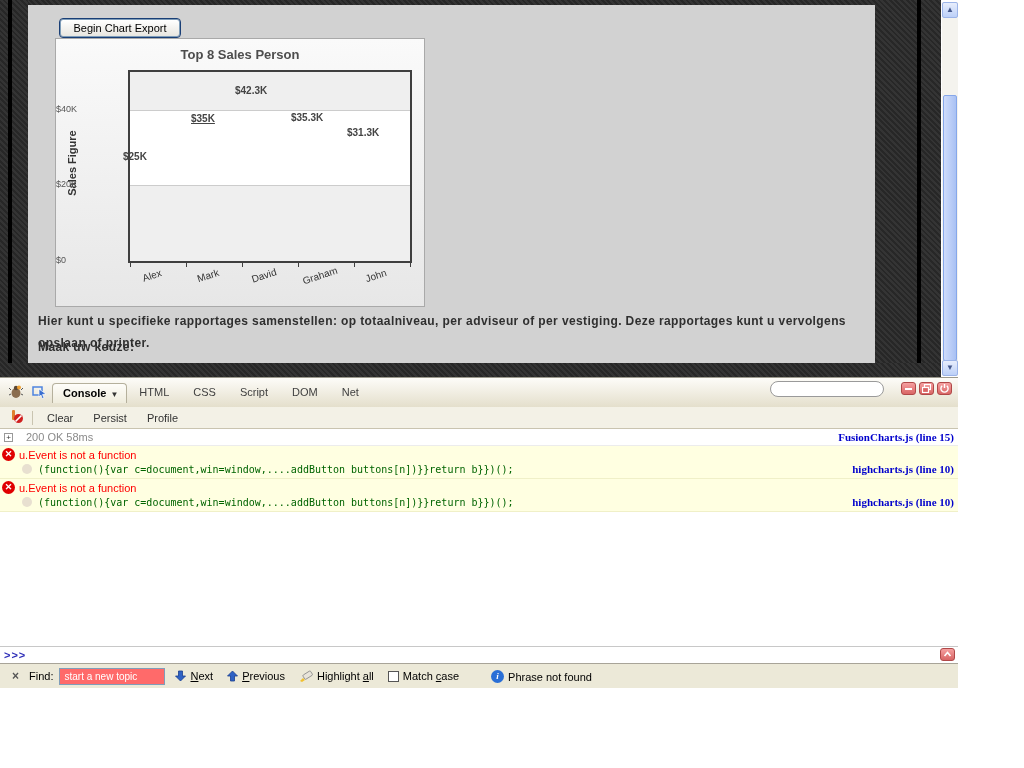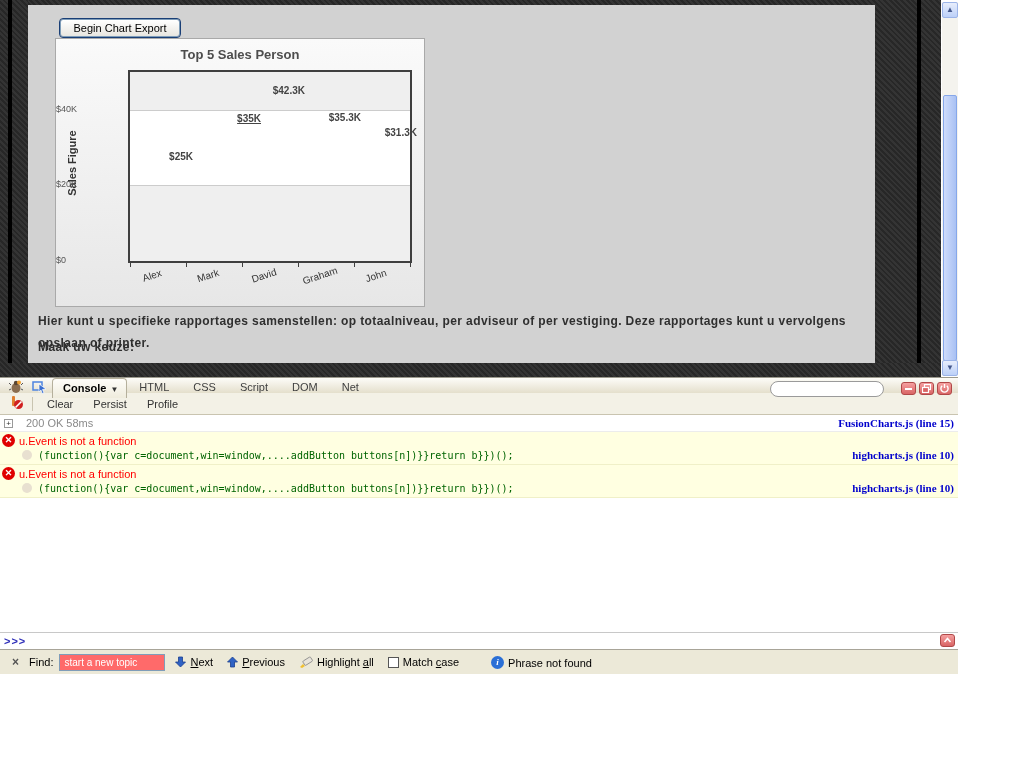--- a/index.html
+++ b/index.html
@@ -21,41 +21,41 @@
   #chart-panel { position:absolute; left:27px; top:33px; width:370px; height:269px;
     background:linear-gradient(#fafafa,#e7e7e7); border:1px solid #a9a9a9; }
   #chart-title { position:absolute; left:0; top:8px; width:100%; text-align:center;
     font-size:13px; font-weight:bold; color:#4d4d4d; }
   #y-axis-title { position:absolute; left:-24px; top:118px; width:80px; text-align:center;
     transform:rotate(-90deg); font-size:11px; font-weight:bold; color:#333; }
   #chart-plot { position:absolute; left:72px; top:31px; width:284px; height:193px;
     background:#ffffff; border:2px solid #3f3f3f; }
   .band { position:absolute; left:0; width:100%; background:#efefef; }
   .gridline { position:absolute; left:0; width:100%; height:1px; background:#cccccc; }
-  .value-label { position:absolute; width:70px; text-align:right; font-size:10px; font-weight:bold; color:#444; }
+  .value-label { position:absolute; width:70px; text-align:left; font-size:10px; font-weight:bold; color:#444; }
   .ytick-label { position:absolute; left:0; width:66px; font-size:9px; color:#555; }
   .cat-label { position:absolute; width:64px; text-align:center; font-size:10px; color:#333;
     transform:rotate(-18deg); }
   .xtick { position:absolute; width:1px; height:4px; background:#3f3f3f; }
 
   #page-desc { position:absolute; left:10px; top:305px; width:824px; font-size:12px;
     font-weight:bold; color:#2f2f2f; line-height:22px; letter-spacing:0.4px; }
   #page-choice { position:absolute; left:10px; top:335px; font-size:12px; font-weight:bold;
     color:#2f2f2f; letter-spacing:0.4px; }
 
   
   #scrollbar { position:absolute; left:942px; top:2px; width:16px; height:374px; background:#f4f3ee; }
   .sb-btn { position:absolute; left:0; width:16px; height:16px; border:1px solid #9cb4e8; border-radius:2px;
     background:linear-gradient(#e8eefc,#bcd0f8); color:#44588c; font-size:8px; text-align:center; line-height:14px; }
   #sb-thumb { position:absolute; left:1px; top:93px; width:14px; height:266px; border:1px solid #86a7ea;
     border-radius:2px; background:linear-gradient(90deg,#cfdcfb,#a9c1f3); }
 
   
   #firebug { width:958px; border-top:1px solid #9c9a8e; font-size:11px; }
-  #fb-tabbar { height:15px; background:linear-gradient(#fdfcf8,#e4dfcc); display:flex; align-items:flex-start;
+  #fb-tabbar { height:29px; background:linear-gradient(#fdfcf8,#e4dfcc); display:flex; align-items:center;
     padding-left:4px; position:relative; }
   .fb-icon { width:20px; height:18px; margin:0 2px 2px 2px; display:flex; align-items:center; justify-content:center; }
   .fb-tab { padding:3px 12px 4px 12px; color:#3f3f3f; font-size:11px; cursor:pointer; }
   .fb-tab.active { background:linear-gradient(#fefdf9,#efecdd); border:1px solid #b5b09c; border-bottom:none;
     border-radius:4px 4px 0 0; font-weight:bold; color:#000; padding:3px 8px 4px 10px; }
   .caret { font-size:8px; color:#333; margin-left:4px; }
   #fb-search { position:absolute; right:74px; top:3px; width:114px; height:16px; border:1px solid #9a9a9a;
     border-radius:8px; background:#fff; font-size:10px; padding:0 6px; }
   #fb-winbtns { position:absolute; right:6px; top:4px; display:flex; gap:3px; }
   .winbtn { width:15px; height:13px; border:1px solid #b04848; border-radius:3px;
@@ -117,21 +117,21 @@
     <div class="dark" style="left:12px;top:0;width:16px;height:377px;"></div>
     <div class="dark" style="left:875px;top:0;width:42px;height:377px;"></div>
     <div class="blackbar" style="left:917px;top:0;width:4px;height:377px;"></div>
     <div class="dark" style="left:921px;top:0;width:20px;height:377px;"></div>
     <div class="dark" style="left:0;top:363px;width:941px;height:14px;"></div>
 
     <div id="page">
       <button id="export-btn">Begin Chart Export</button>
 
       <div id="chart-panel">
-        <div id="chart-title">Top 5 Sales Person</div>
+        <div id="chart-title">Top 8 Sales Person</div>
         <div id="y-axis-title">Sales Figure</div>
         <div id="chart-plot">
             <div class="band" style="top: 113.4px; height: 75.6px;"></div>
             <div class="band" style="top: 0px; height: 37.8px;"></div>
             <div class="gridline" style="top: 113px;"></div>
             <div class="gridline" style="top: 38px;"></div>
             <div class="value-label" style="left: -7px; top: 78.5px;">$25K</div>
             <div class="value-label" style="left: 61px; top: 40.7px; text-decoration: underline;">$35K</div>
             <div class="value-label" style="left: 105px; top: 13.106px;">$42.3K</div>
             <div class="value-label" style="left: 161px; top: 39.566px;">$35.3K</div>

